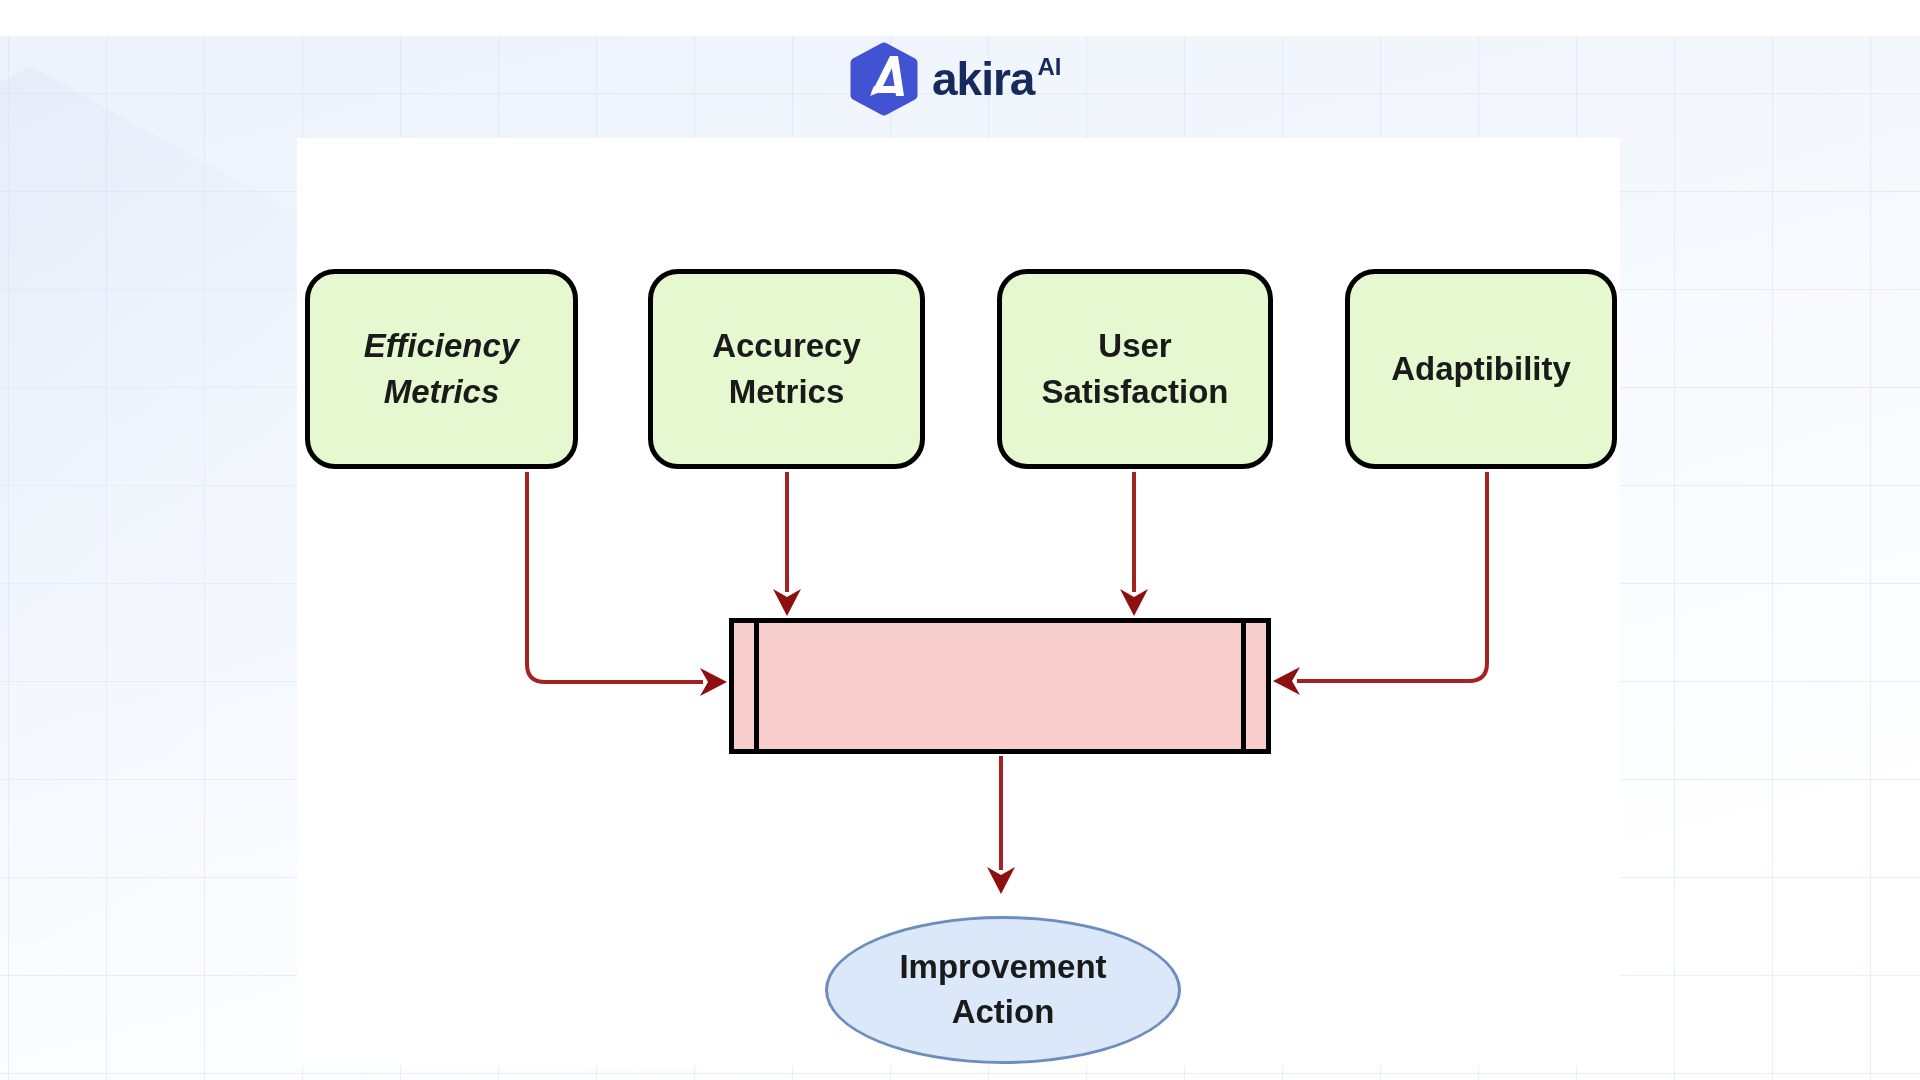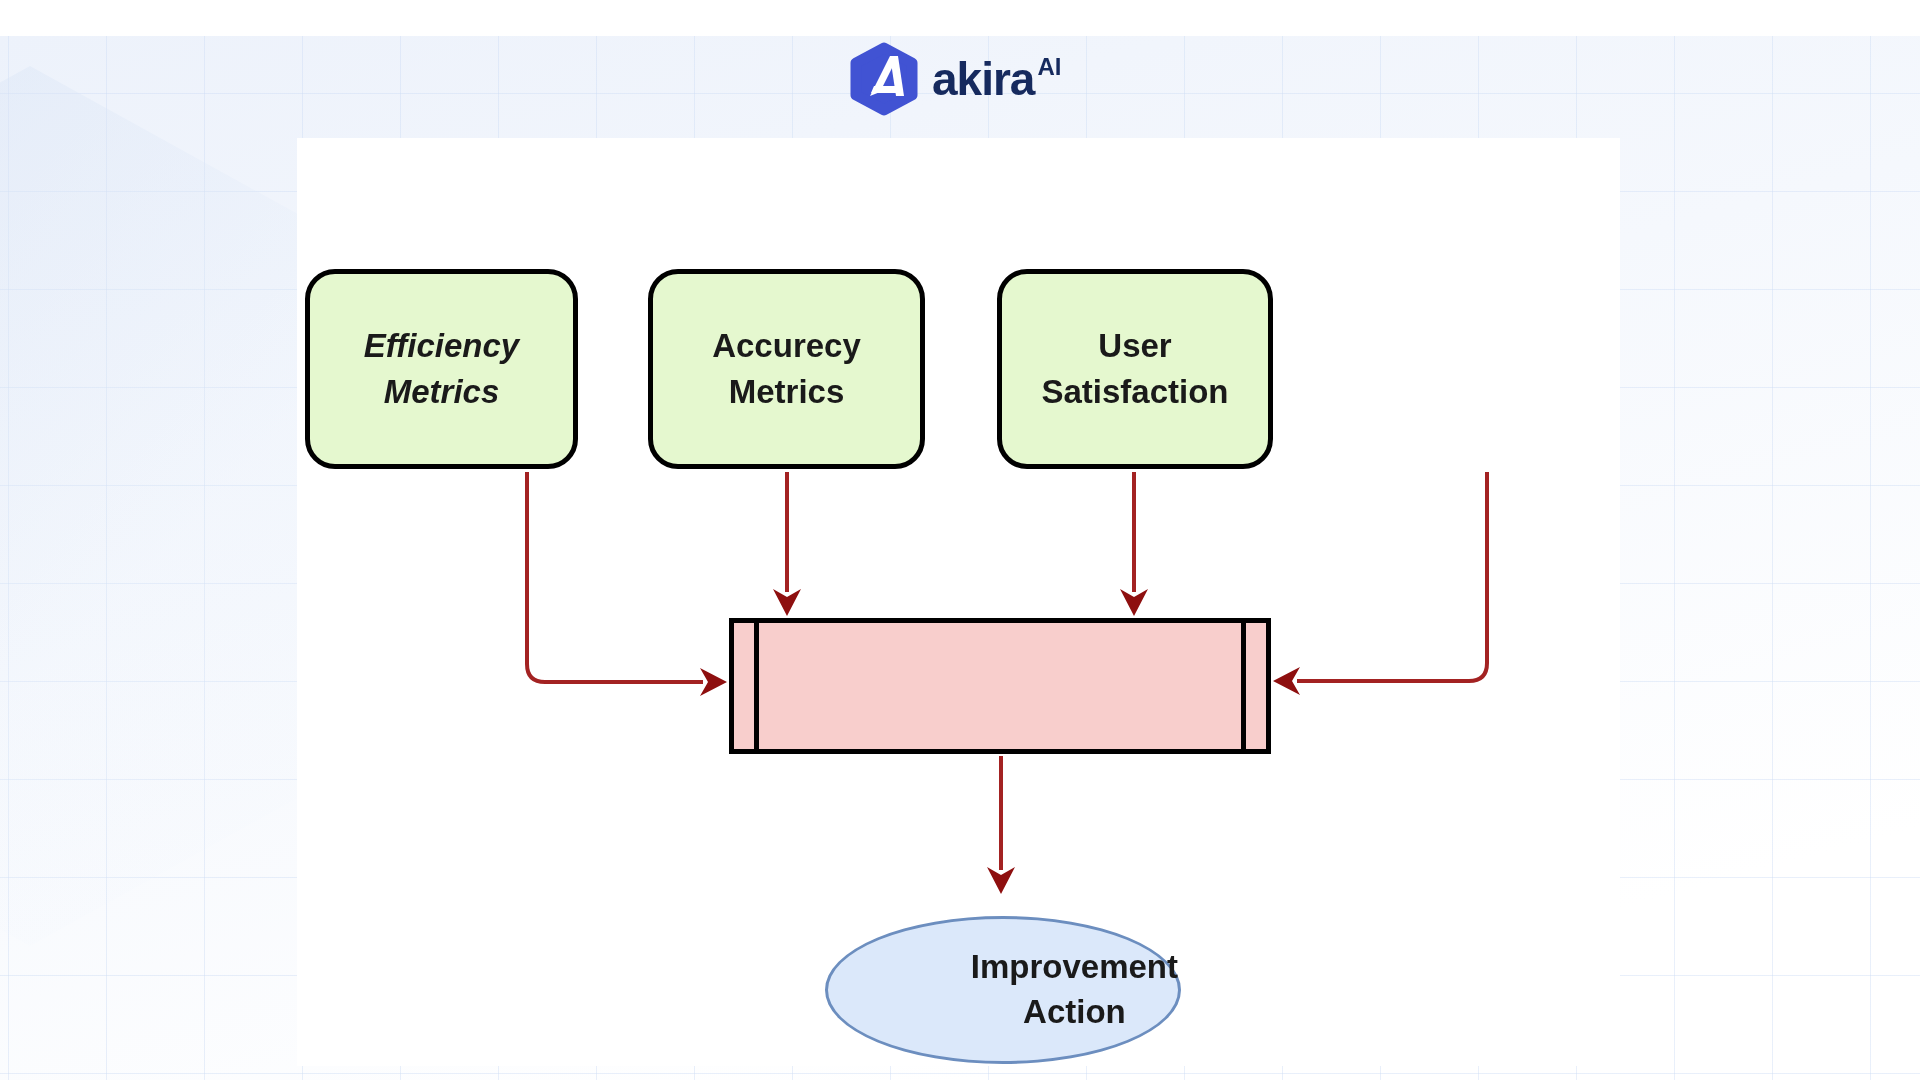--- a/index.html
+++ b/index.html
@@ -87,21 +87,20 @@
     background:var(--node-border);
   }
   .dash-bar.left{left:20px;}
   .dash-bar.right{right:20px;}
 
   .ellipse{
     left:825px;top:880px;width:356px;height:148px;
     background:var(--ellipse-fill);
     border:3px solid var(--ellipse-border);
     border-radius:50%;
-    justify-content:flex-end;
   }
   .ellipse .nlabel{font-size:33px;line-height:1.35;}
 
   
   .edges{position:absolute;left:0;top:0;width:1920px;height:1080px;pointer-events:none;}
   .edge-line{fill:none;stroke:var(--arrow);stroke-width:4px;}
   .edge-head{fill:var(--arrowhead);stroke:none;}
 </style>
 </head>
 <body>
@@ -150,20 +149,23 @@
   <div class="node green n-accuracy">
     <span class="nlabel">Accurecy
 Metrics</span>
   </div>
 
   <div class="node green n-satisfaction">
     <span class="nlabel">User
 Satisfaction</span>
   </div>
 
+  <div class="node green n-adaptability">
+    <span class="nlabel">Adaptibility</span>
+  </div>
 
   <div class="node dashboard">
     <span class="dash-bar left"></span>
     <span class="dash-bar right"></span>
   </div>
 
   <div class="node ellipse">
     <span class="nlabel">Improvement
 Action</span>
   </div>

